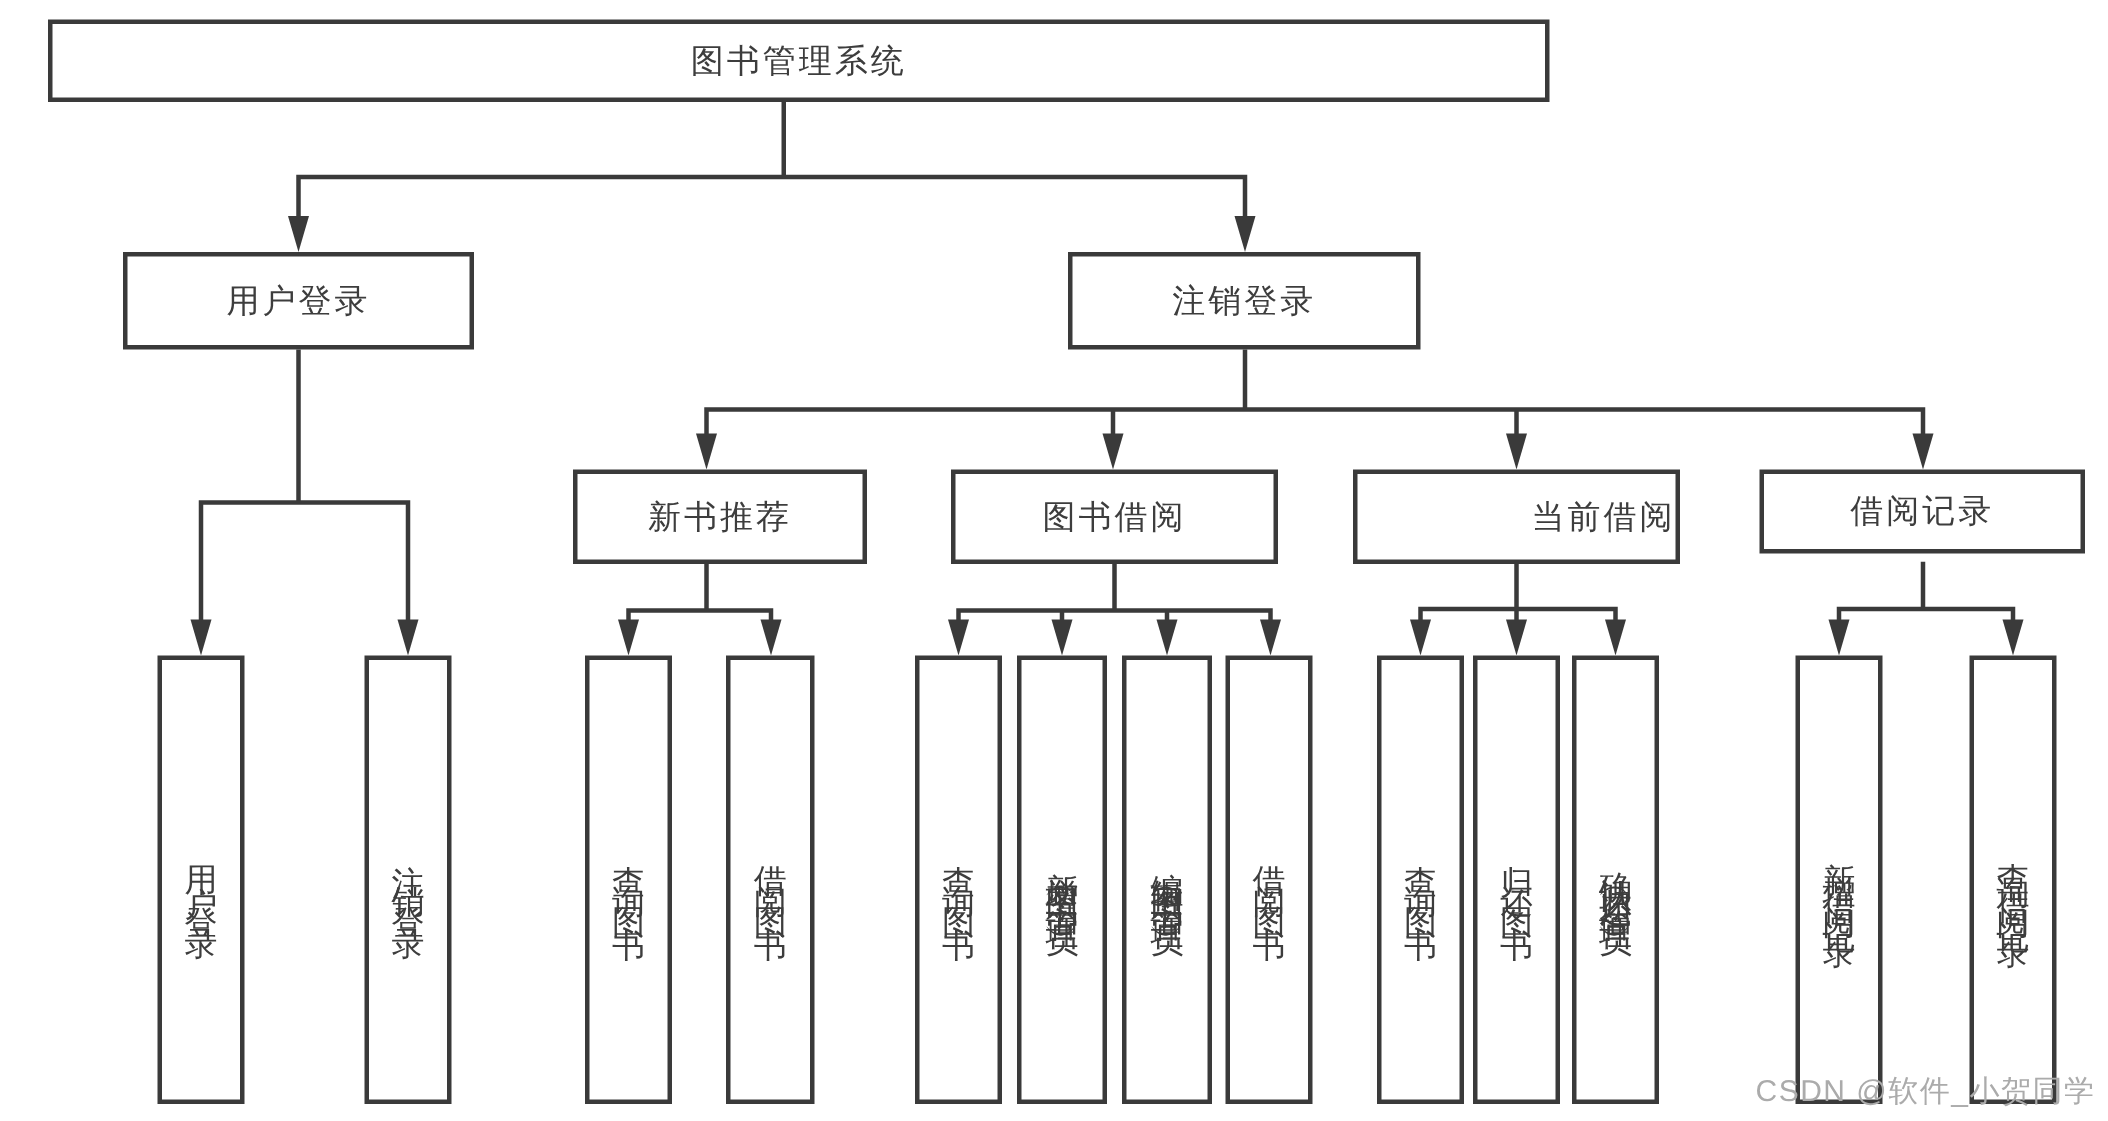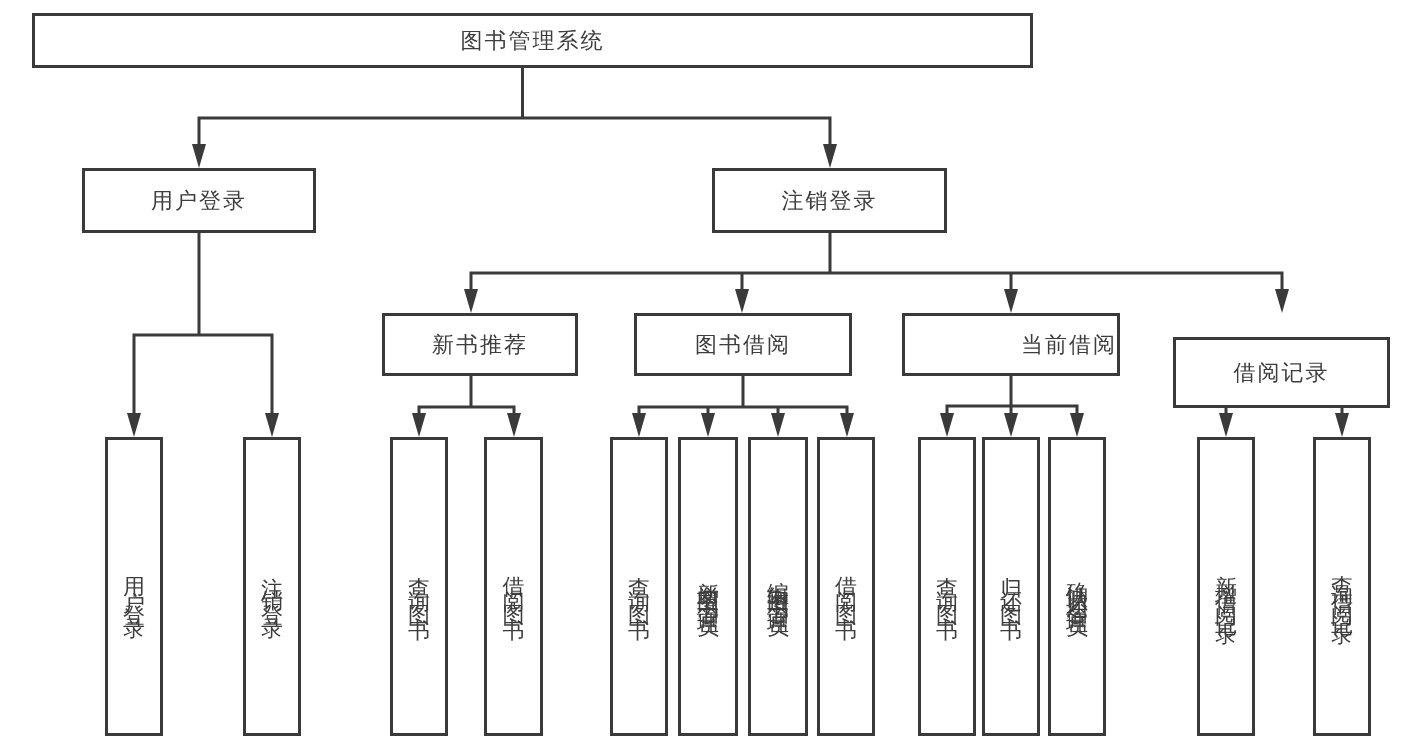--- a/index.html
+++ b/index.html
@@ -112,21 +112,21 @@
 
   <div class="box" style="left:342px; top:313px; width:196px; height:63px;margin-left:40px;">
     <span class="hlabel">新书推荐</span>
   </div>
   <div class="box" style="left:634px; top:313px; width:218px; height:63px;font-family:Liberation Mono, monospace;">
     <span class="hlabel">图书借阅</span>
   </div>
   <div class="box" style="left:902px; top:313px; width:218px; height:63px;justify-content:flex-end;">
     <span class="hlabel">当前借阅</span>
   </div>
-  <div class="box" style="left:1173px; top:313px; width:217px; height:71px;margin-top:24px;">
+  <div class="box" style="left:1173px; top:313px; width:217px; height:56px;">
     <span class="hlabel">借阅记录</span>
   </div>
 
   <div class="box leaf" style="left:105px; top:437px; width:58px; height:299px;">
     <span class="vlabel len4">用户登录</span>
   </div>
   <div class="box leaf" style="left:243px; top:437px; width:58px; height:299px;">
     <span class="vlabel len4">注销登录</span>
   </div>
 
@@ -160,14 +160,15 @@
     <span class="vlabel len9">确认归还（管理员）</span>
   </div>
 
   <div class="box leaf" style="left:1197px; top:437px; width:58px; height:299px;">
     <span class="vlabel len6">新增借阅记录</span>
   </div>
   <div class="box leaf" style="left:1313px; top:437px; width:58px; height:299px;">
     <span class="vlabel len6">查询借阅记录</span>
   </div>
 
+  <div class="watermark">CSDN @软件_小贺同学</div>
 
 </div>
 
 </body></html>

